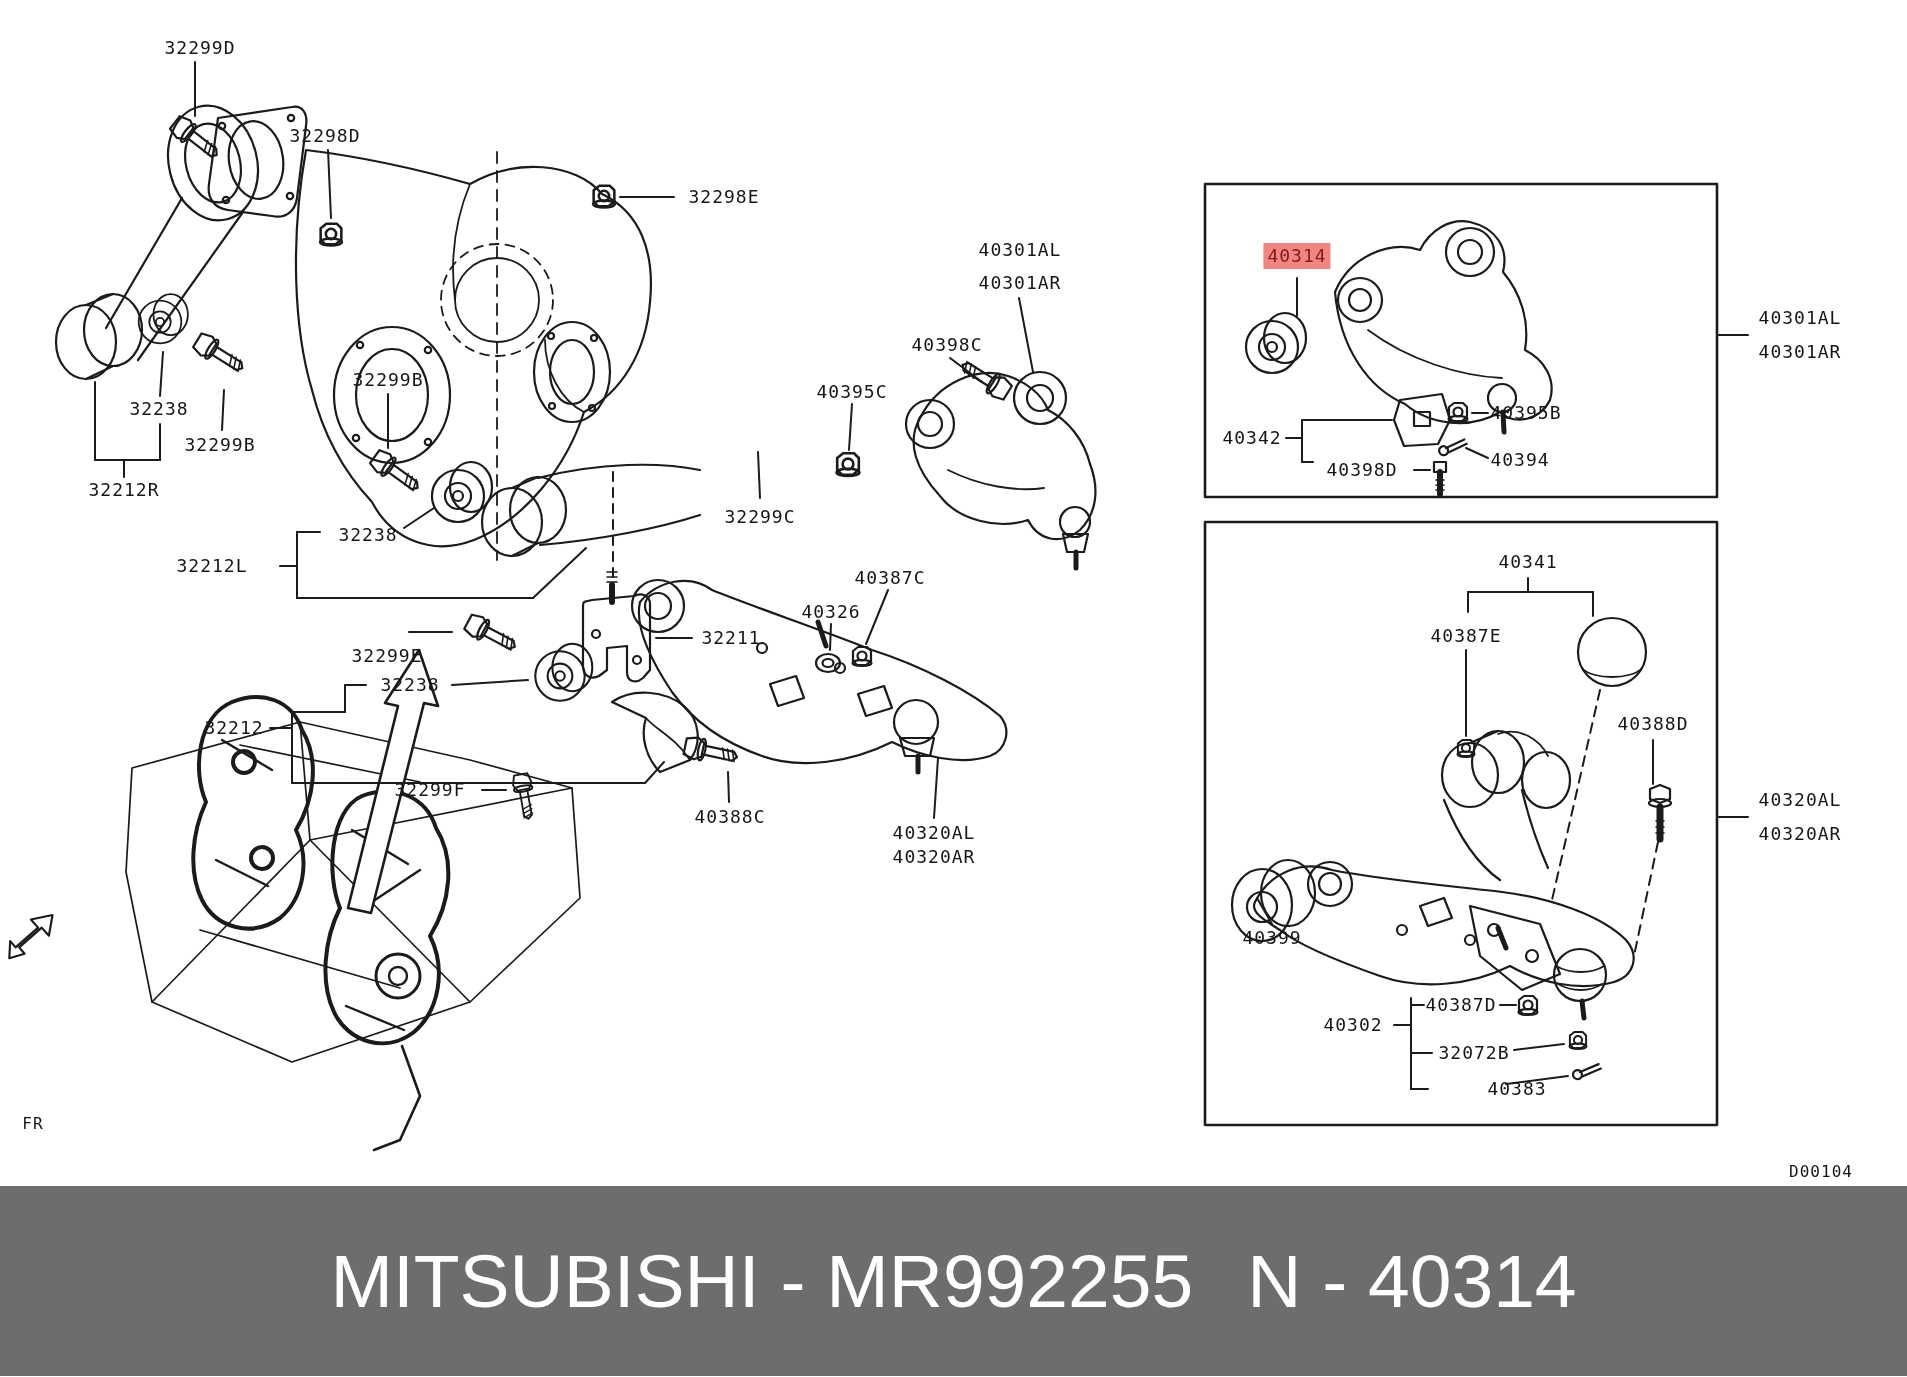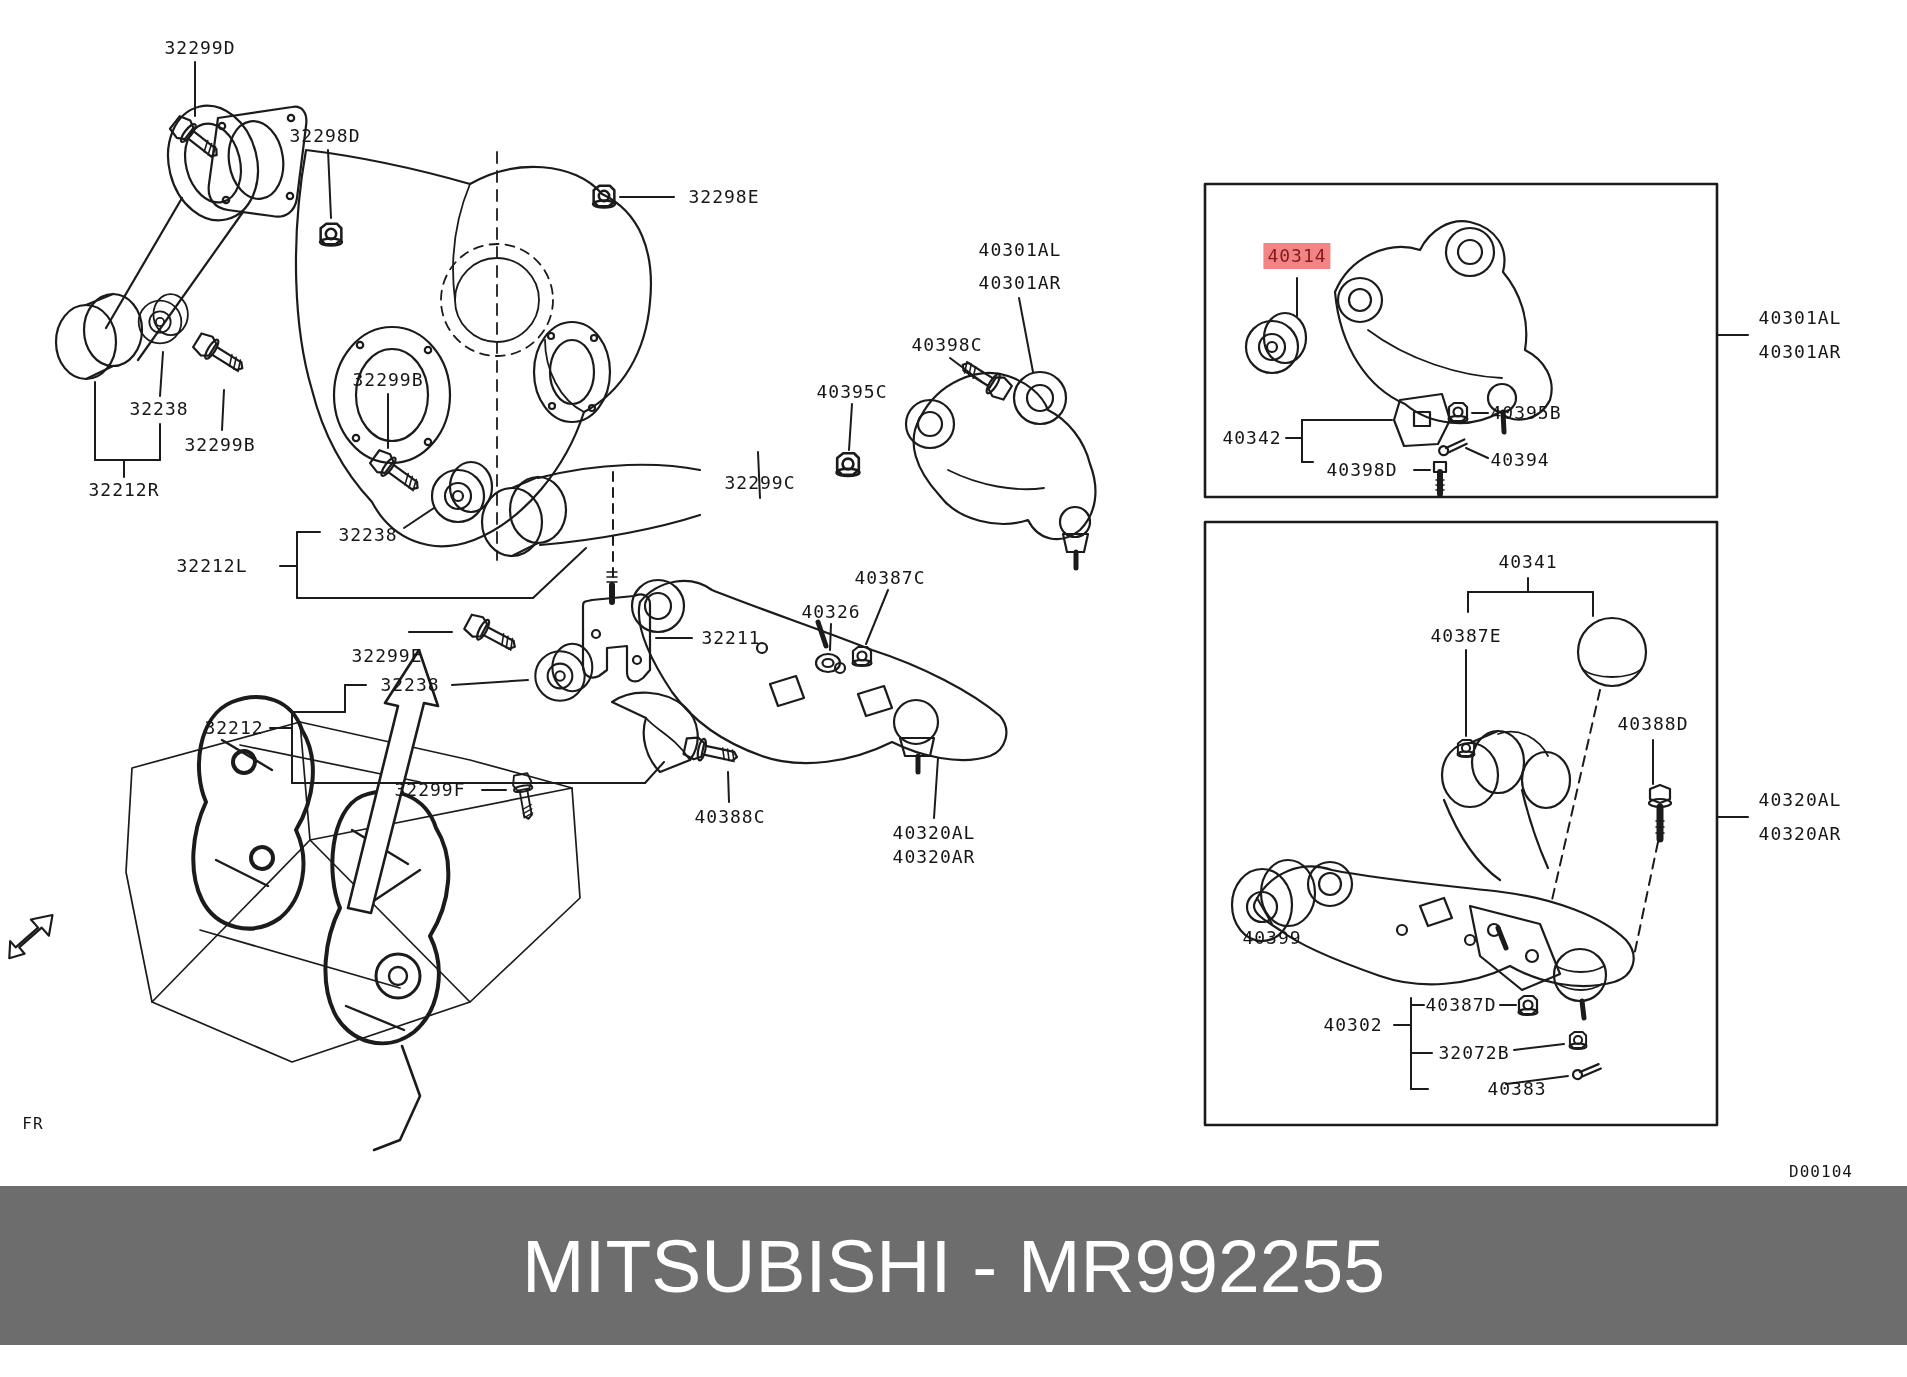--- a/index.html
+++ b/index.html
@@ -3,21 +3,21 @@
 <meta charset="utf-8">
 <style>
   html,body{margin:0;padding:0;background:#ffffff;}
   #stage{position:relative;width:1907px;height:1377px;background:#ffffff;overflow:hidden;
          font-family:"DejaVu Sans Mono", monospace;}
   #artwork{position:absolute;left:0;top:0;}
   .part-label{position:absolute;transform:translate(-50%,-50%);white-space:nowrap;
               font-size:18px;letter-spacing:1px;color:#161616;line-height:1;}
   .part-label.small{font-size:16px;letter-spacing:1px;}
   .part-label.hl{padding:4px 4px;}
-  #banner{position:absolute;left:0;top:1186px;width:1907px;height:159px;
+  #banner{position:absolute;left:0;top:1186px;width:1907px;height:190px;
           display:flex;align-items:center;justify-content:center;gap:54px;
           font-family:"Liberation Sans", sans-serif;font-size:75px;}
   #banner span{white-space:nowrap;}
   svg line, svg path, svg circle, svg ellipse, svg polygon, svg polyline, svg rect{vector-effect:none;}
 </style>
 </head>
 <body>
 
 <div id="stage">
 
@@ -314,21 +314,21 @@
       <div class="part-label" style="left: 220px; top: 445px;">32299B</div>
       <div class="part-label" style="left: 124px; top: 490px; text-align: center;">32212R</div>
       <div class="part-label" style="left: 388px; top: 380px;">32299B</div>
       <div class="part-label" style="left: 368px; top: 535px;">32238</div>
       <div class="part-label" style="left: 212px; top: 566px;">32212L</div>
       <div class="part-label" style="left: 357px; top: 656px; margin-left: 30px;">32299E</div>
       <div class="part-label" style="left: 731px; top: 638px;">32211</div>
       <div class="part-label" style="left: 410px; top: 685px;">32238</div>
       <div class="part-label" style="left: 234px; top: 728px;">32212</div>
       <div class="part-label" style="left: 430px; top: 790px;">32299F</div>
-      <div class="part-label" style="left: 760px; top: 483px;">32299C</div>
+      <div class="part-label" style="left: 760px; top: 517px;">32299C</div>
       <div class="part-label" style="left: 852px; top: 392px;">40395C</div>
       <div class="part-label" style="left: 947px; top: 345px;">40398C</div>
       <div class="part-label" style="left: 1020px; top: 250px;">40301AL</div>
       <div class="part-label" style="left: 1020px; top: 283px;">40301AR</div>
       <div class="part-label" style="left: 890px; top: 578px;">40387C</div>
       <div class="part-label" style="left: 831px; top: 612px;">40326</div>
       <div class="part-label" style="left: 730px; top: 817px;">40388C</div>
       <div class="part-label" style="left: 934px; top: 833px;">40320AL</div>
       <div class="part-label" style="left: 934px; top: 857px;">40320AR</div>
       <div class="part-label hl" style="left: 1297px; top: 256px; background: rgb(244, 132, 132); color: rgb(124, 29, 29);">40314</div>
@@ -347,15 +347,16 @@
       <div class="part-label" style="left: 1474px; top: 1053px;">32072B</div>
       <div class="part-label" style="left: 1517px; top: 1089px;">40383</div>
       <div class="part-label" style="left: 1800px; top: 800px;">40320AL</div>
       <div class="part-label" style="left: 1800px; top: 834px;">40320AR</div>
       <div class="part-label small" style="left: 1821px; top: 1172px;">D00104</div>
       <div class="part-label small" style="left: 33px; top: 1124px;">FR</div>
     </div>
 
   <div id="banner" style="background: rgb(109, 109, 109); color: rgb(255, 255, 255);">
     <span>MITSUBISHI - MR992255</span>
+    <span>N - 40314</span>
   </div>
 
 </div>
 
 </body></html>

